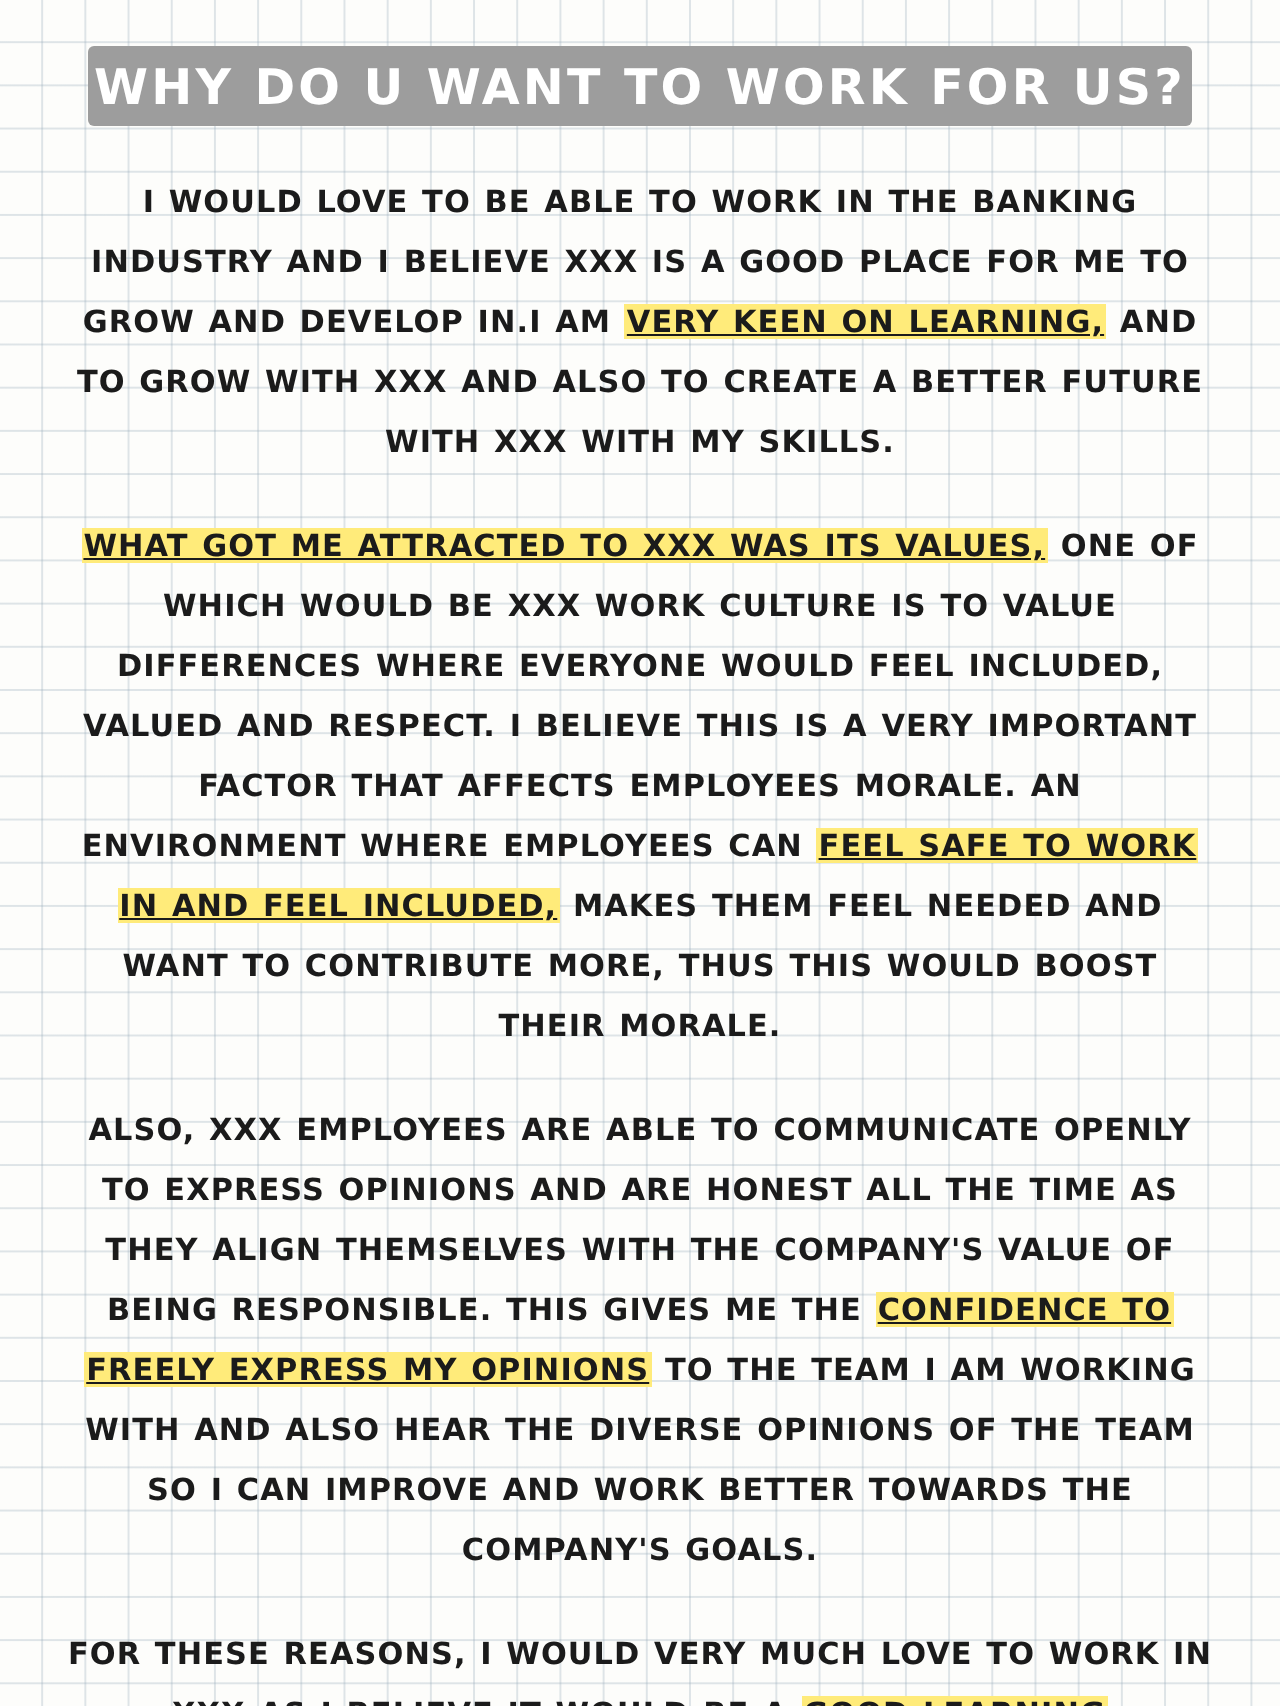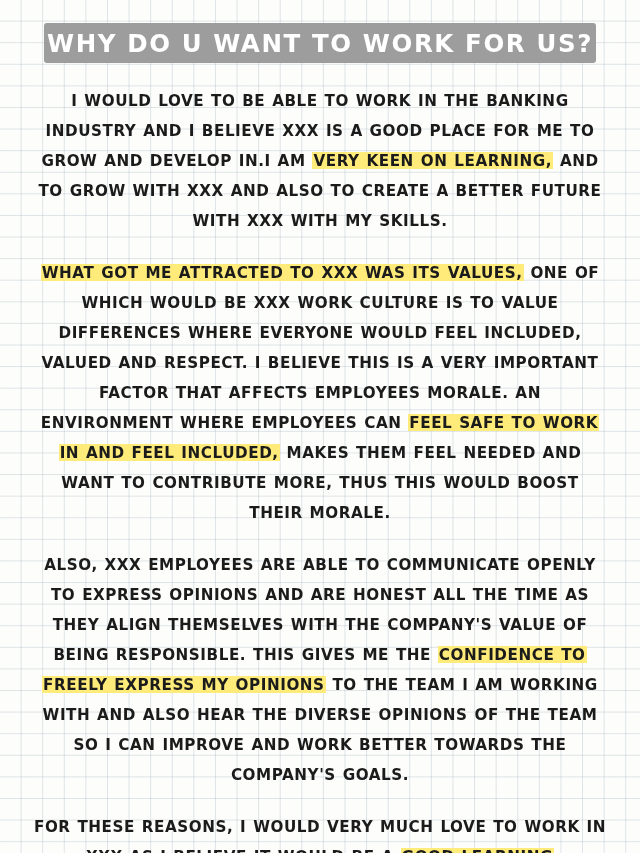--- a/index.html
+++ b/index.html
@@ -77,20 +77,21 @@
   }
   .hl {
     background: linear-gradient(to bottom,
         rgba(255,238,120,0) 6%,
         #ffeb7a 6%,
         #ffeb7a 92%,
         rgba(255,238,120,0) 92%);
     box-decoration-break: clone;
     -webkit-box-decoration-break: clone;
     padding: 1px 1px;
+    text-decoration: underline;
   }
 </style>
 </head>
 <body>
 
 <div class="page">
 
   <div class="title-wrap">
     <div class="title-band"></div>
     <div class="title-text">Why do u want to work for us?</div>

